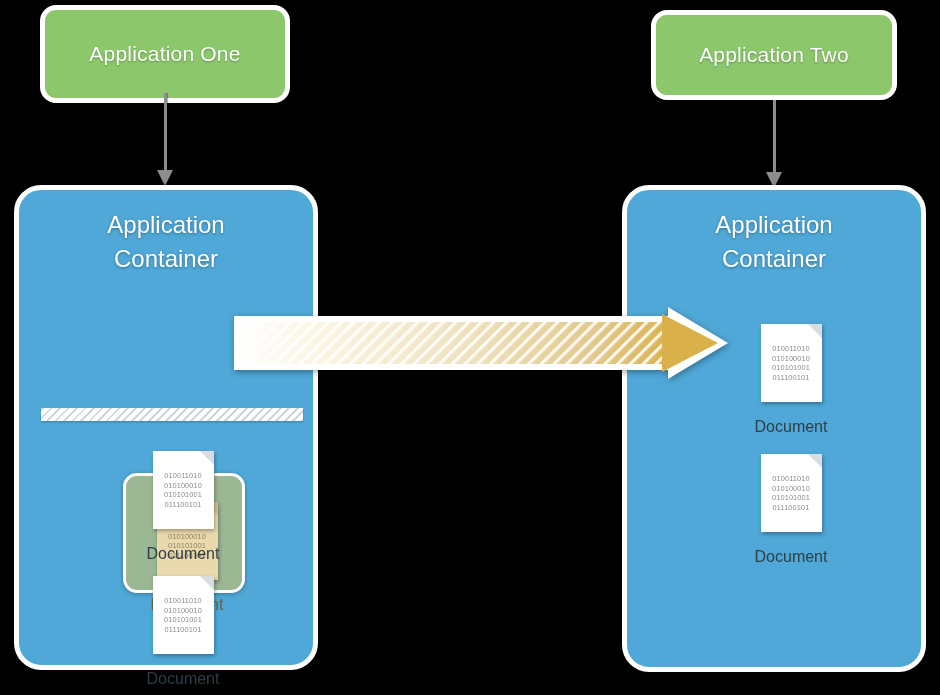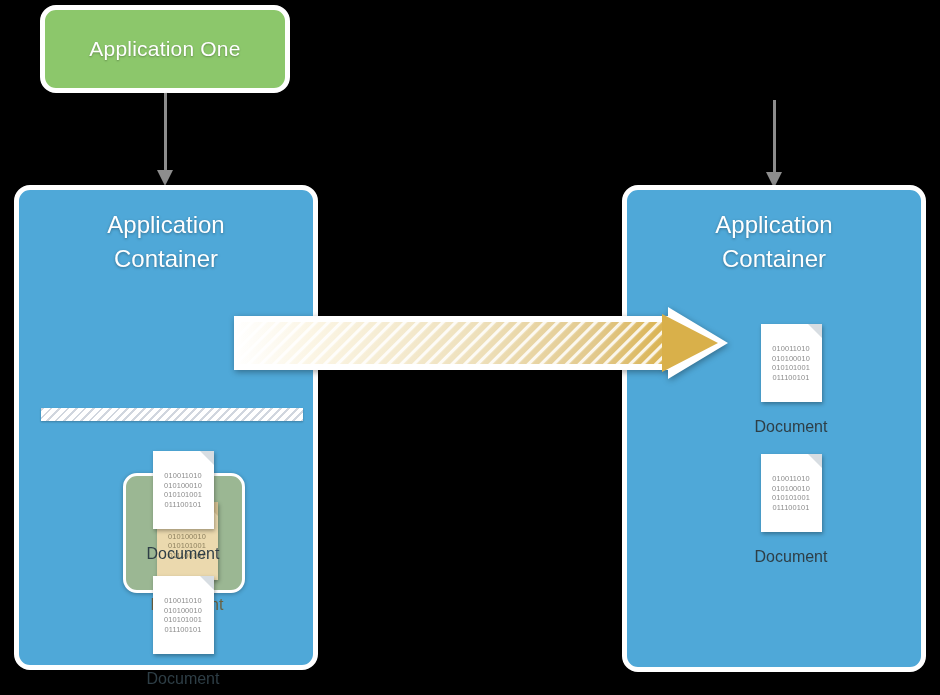--- a/index.html
+++ b/index.html
@@ -27,21 +27,21 @@
     align-items: center;
     justify-content: center;
     box-shadow: 0 2px 5px rgba(0,0,0,0.45);
   }
   .app-box .app-label {
     color: #ffffff;
     font-size: 21px;
     letter-spacing: 0.2px;
     text-shadow: 0 1px 2px rgba(0,0,0,0.30);
   }
-  #app-one  { left: 40px;  top: 5px;  width: 250px; height: 88px; }
+  #app-one  { left: 40px;  top: 5px;  width: 250px; height: 98px; }
   #app-two  { left: 651px; top: 10px; width: 246px; height: 90px; }
 
   
   .connector { position: absolute; }
   .connector .stem {
     position: absolute;
     left: 50%;
     top: 0;
     width: 3px;
     margin-left: -1.5px;
@@ -62,21 +62,21 @@
   #connector-one { left: 145px; top: 93px;  width: 40px; height: 93px; }
   #connector-one .stem { height: 78px; }
   #connector-two { left: 754px; top: 100px; width: 40px; height: 88px; }
   #connector-two .stem { height: 73px; }
 
   
   .container-box {
     position: absolute;
     background: #4fa8d8;
     border: 5px solid #ffffff;
-    border-radius: 16px;
+    border-radius: 27px;
     box-sizing: border-box;
     box-shadow: 0 2px 6px rgba(0,0,0,0.45);
   }
   #container-left  { left: 14px;  top: 185px; width: 304px; height: 485px; }
   #container-right { left: 622px; top: 185px; width: 304px; height: 487px; }
 
   .container-title {
     position: absolute;
     left: 0;
     right: 0;
@@ -180,20 +180,23 @@
 </style>
 </head>
 <body>
 
 <div id="stage">
 
   <div class="app-box nosel" id="app-one">
     <span class="app-label">Application One</span>
   </div>
 
+  <div class="app-box nosel" id="app-two">
+    <span class="app-label">Application Two</span>
+  </div>
 
   <div class="connector" id="connector-one">
     <div class="stem"></div>
     <div class="head"></div>
   </div>
   <div class="connector" id="connector-two">
     <div class="stem"></div>
     <div class="head"></div>
   </div>
 

